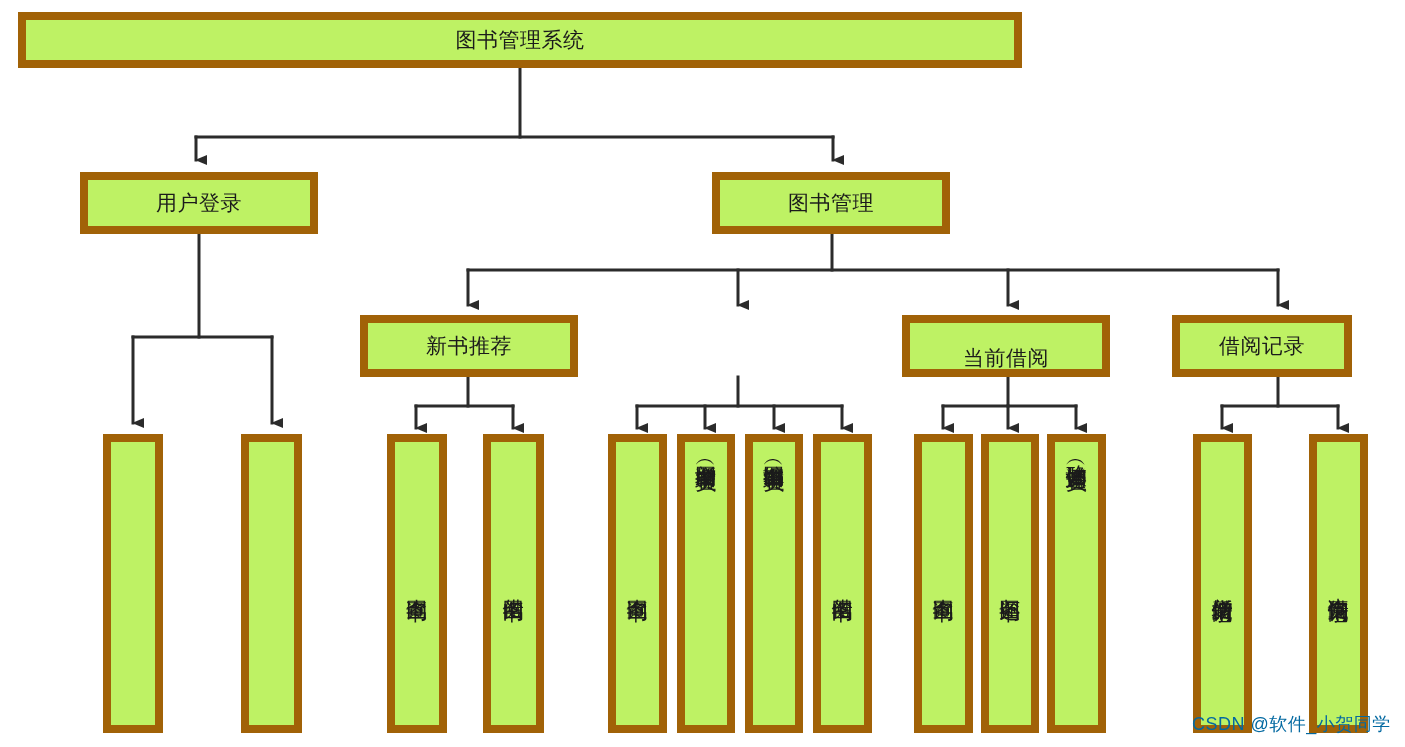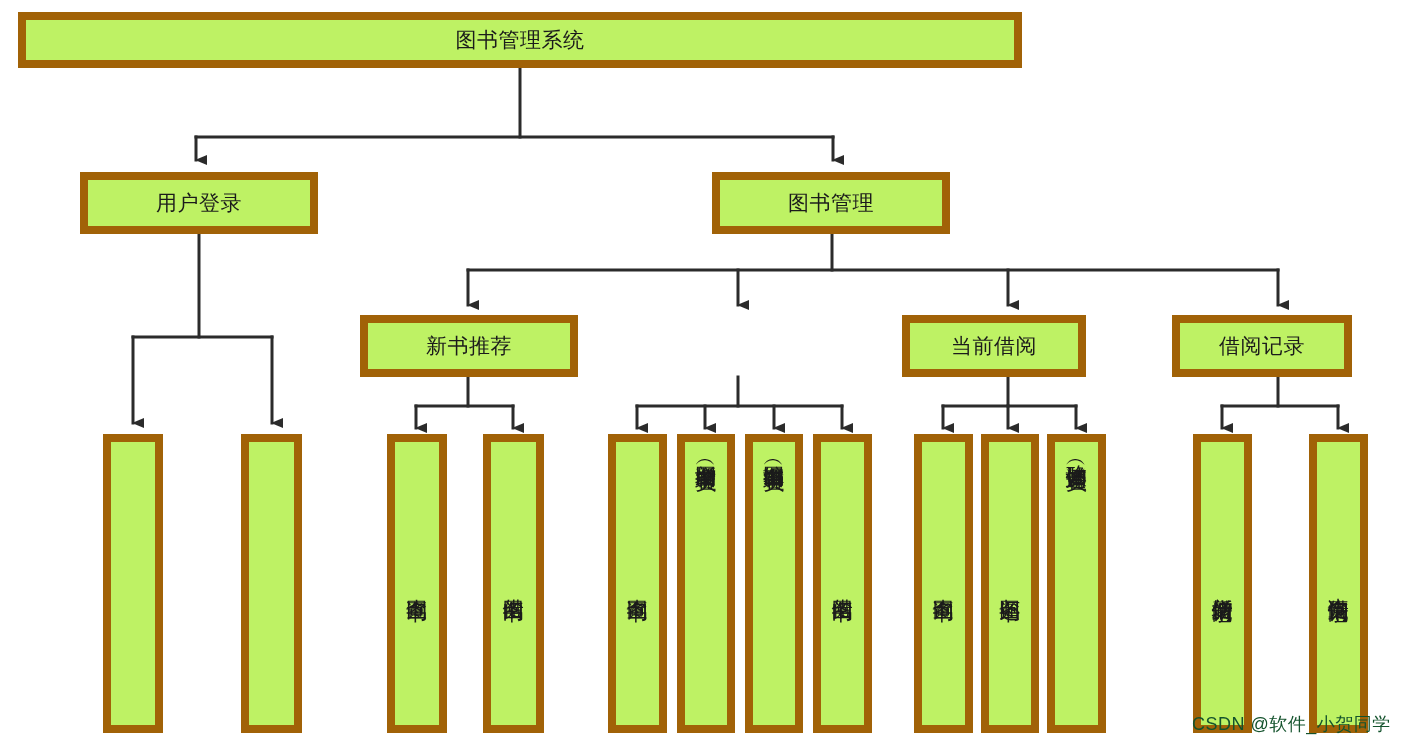--- a/index.html
+++ b/index.html
@@ -64,21 +64,21 @@
   .node.vert.align-bot { align-items: flex-end; }
   .node.vert.align-top .label { padding-top: 6px; }
   .node.vert.align-bot .label { padding-bottom: 6px; }
   .node.vert.align-mid .label { padding: 0; }
 
   .watermark {
     position: absolute;
     left: 1192px;
     top: 712px;
     font-size: 18px;
-    color: #14532d;
+    color: #0369a1;
     white-space: nowrap;
     letter-spacing: 0.5px;
   }
 </style>
 </head>
 <body>
 
 <div id="diagram-root">
 
   <svg class="connectors" viewBox="0 0 1405 747">
@@ -157,21 +157,21 @@
 
   <div class="node horiz" style="left:712px; top:172px; width:238px; height:62px;">
     <span class="label">图书管理</span>
   </div>
 
   <div class="node horiz" style="left:360px; top:315px; width:218px; height:62px;">
     <span class="label">新书推荐</span>
   </div>
 
 
-  <div class="node horiz" style="left:902px; top:315px; width:184px; height:62px;">
+  <div class="node horiz" style="left:902px; top:315px; width:208px; height:62px;align-items:flex-end;">
     <span class="label">当前借阅</span>
   </div>
 
   <div class="node horiz" style="left:1172px; top:315px; width:180px; height:62px;">
     <span class="label">借阅记录</span>
   </div>
 
   <div class="node vert align-bot" style="left:103px; top:434px; width:60px; height:299px;">
     <span class="label">用户登录</span>
   </div>

